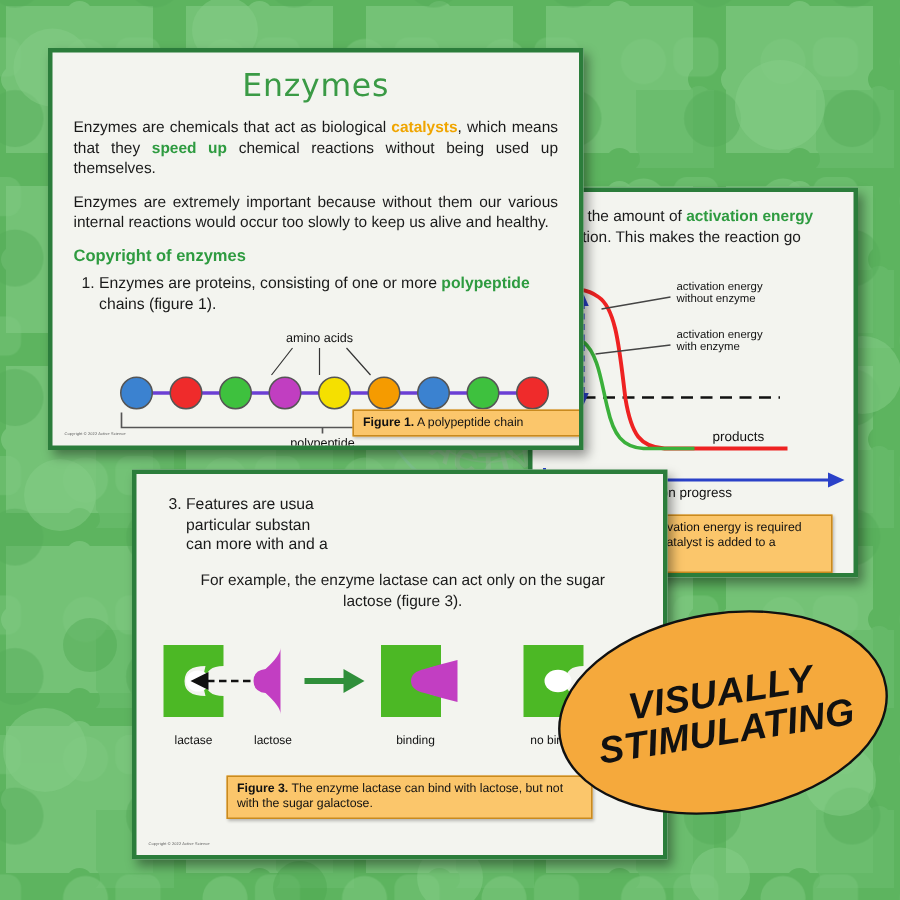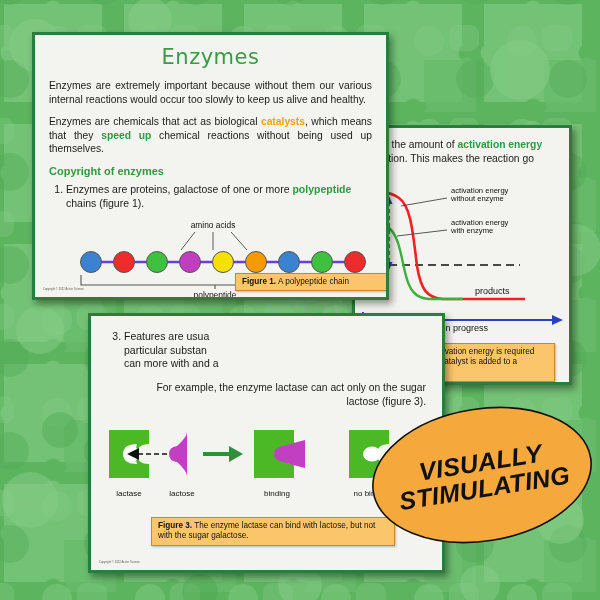--- a/index.html
+++ b/index.html
@@ -124,28 +124,28 @@
       <circle cx="200" cy="592" r="18"></circle>
     </g>
   </svg>
 </div>
 
 <div class="slide" id="slide1" style="left:32px;top:32px;width:357px;height:268px;z-index:20;">
   <div class="inner">
     <div style="padding:0 14px;">
       <div class="title">Enzymes</div>
 
+      <p class="body"><span>Enzymes are chemicals that act as biological </span><span class="o">catalysts</span><span>, which means that they </span><span class="g">speed up</span><span> chemical reactions without being used up themselves.</span></p>
+
       <p class="body">Enzymes are extremely important because without them our various internal reactions would occur too slowly to keep us alive and healthy.</p>
 
-      <p class="body"><span>Enzymes are chemicals that act as biological </span><span class="o">catalysts</span><span>, which means that they </span><span class="g">speed up</span><span> chemical reactions without being used up themselves.</span></p>
-
       <h3 class="sub">Copyright of enzymes</h3>
 
       <ol class="list">
-        <li><span>Enzymes are proteins, galactose of one or more </span><span class="g">polypeptide</span><span> chains (figure 1).</span></li>
+        <li><span>Enzymes are proteins, consisting of one or more </span><span class="g">polypeptide</span><span> chains (figure 1).</span></li>
       </ol>
     </div>
 
     <div id="fig1" style="left:0;top:182px;width:357px;height:80px;">
       <svg width="357" height="84" viewBox="0 0 357 84">
 
         <text x="178" y="11" font-size="8.4" font-family="Liberation Sans, sans-serif" text-anchor="middle" fill="#111">amino acids</text>
         <path d="M160 15 L146 33 M178 15 L178 33 M196 15 L212 33" stroke="#333" stroke-width=".8" fill="none"></path>
 
         <line x1="48" y1="45" x2="312" y2="45" stroke="#6b3fd4" stroke-width="2.4"></line>
@@ -229,21 +229,21 @@
 <div class="slide" id="slide3" style="left:88px;top:313px;width:357px;height:260px;z-index:30;">
   <div class="inner">
     <div style="padding:14px 16px 0 16px;">
       <ol class="list" start="3" style="font-size:10.5px;">
         <li>
           <span>Features are usua</span><br>
           <span>particular substan</span><br>
           <span>can more with and a</span>
         </li>
       </ol>
-      <p class="body" style="text-align:right;margin-top:10px;padding-left:4px;">
+      <p class="body" style="text-align:center;margin-top:10px;padding-left:4px;">
         <span>For example, the enzyme lactase can act only on the sugar</span><br>
         <span>lactose (figure 3).</span>
       </p>
     </div>
 
     <div id="fig3" style="left:0;top:104px;width:357px;height:90px;">
       <svg width="357" height="90" viewBox="0 0 357 90">
 
         <g>
           <path d="M18 10 H58 V24 q-12 0 -12 10 t12 10 V58 H18 Z" fill="#4cb825"></path>

